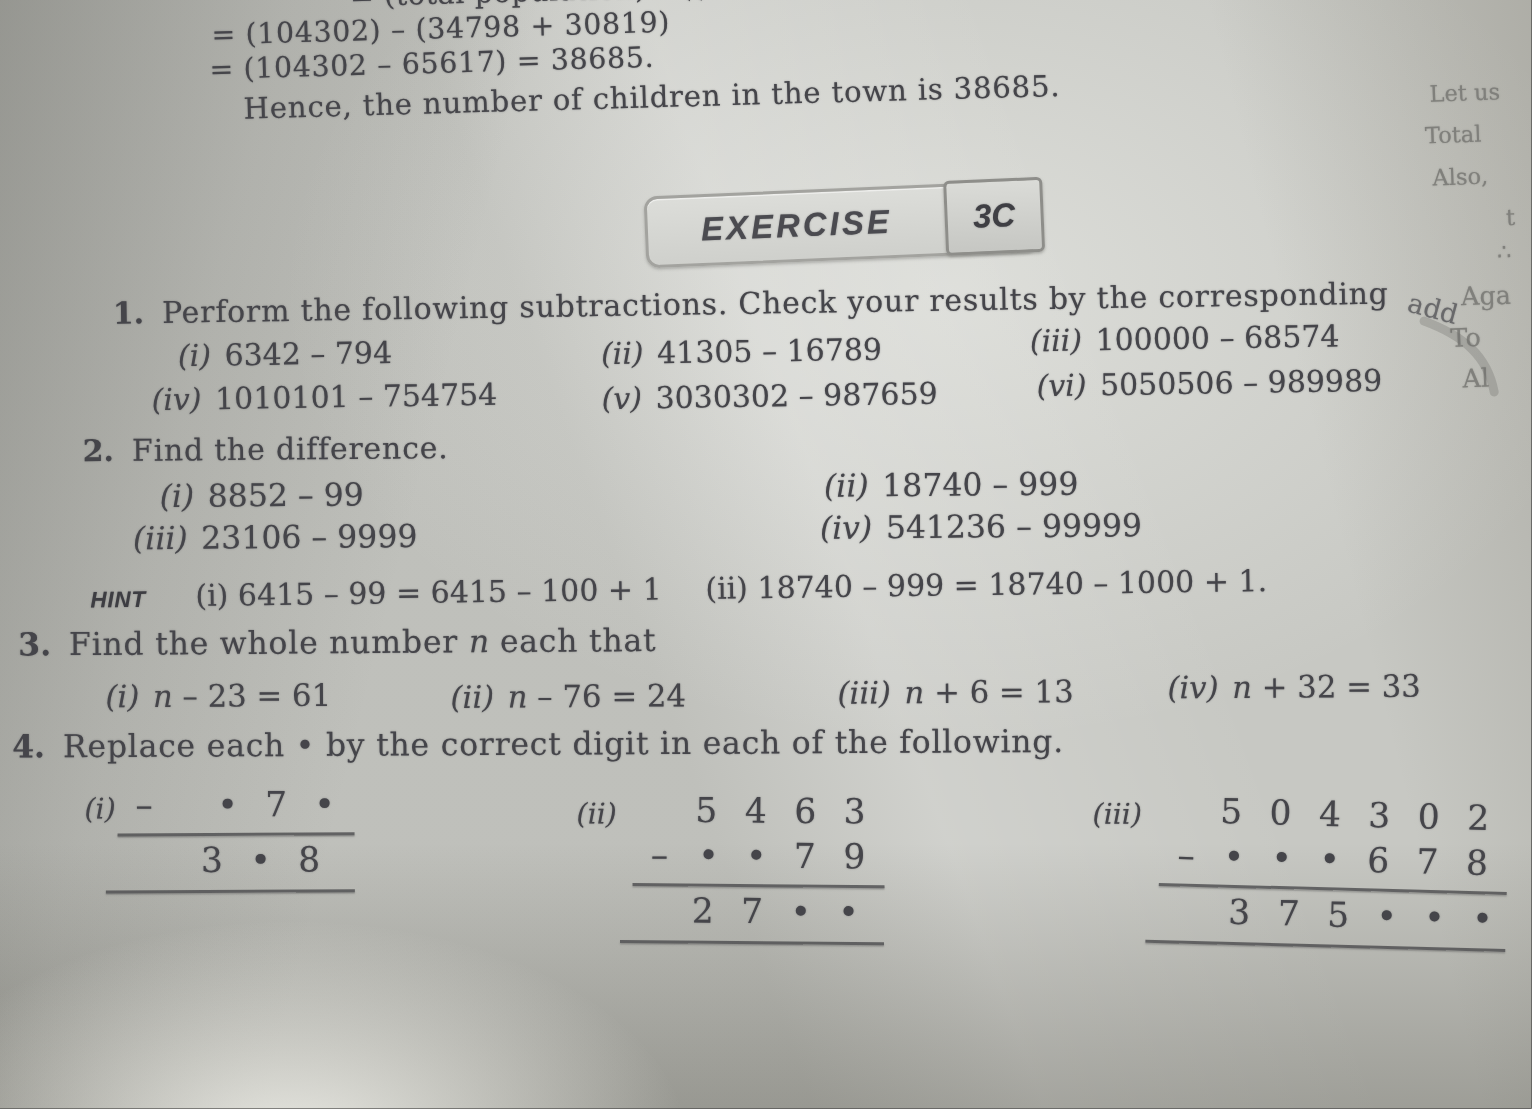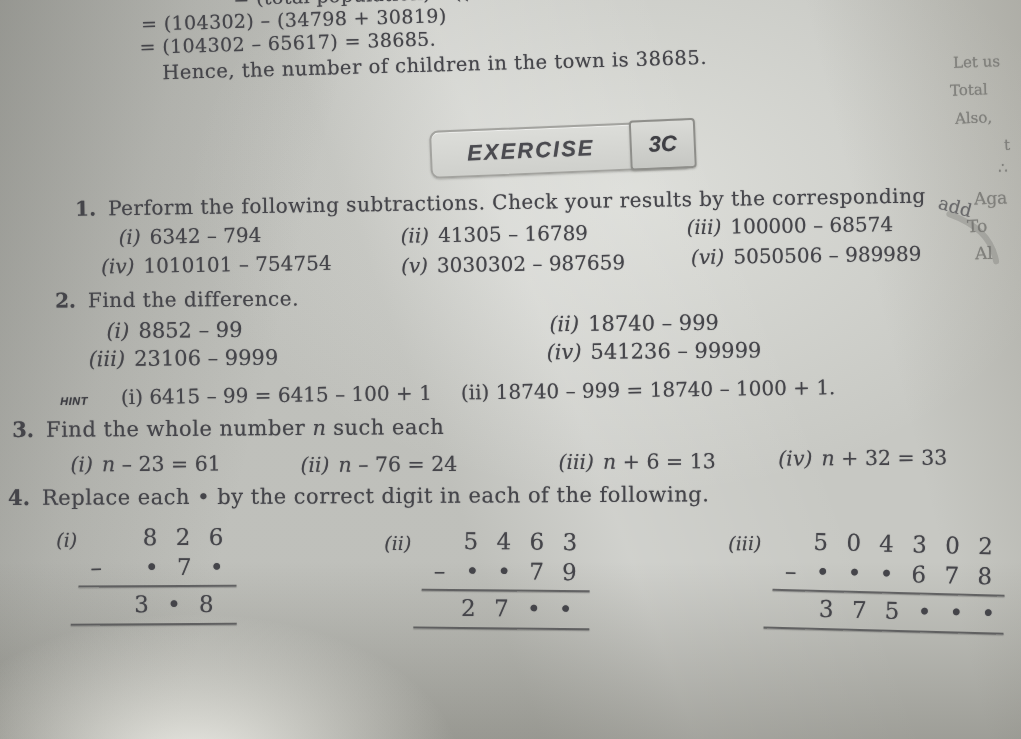--- a/index.html
+++ b/index.html
@@ -57,21 +57,21 @@
 
   .qnum{ font-weight:bold; margin-right:12px; }
   .qtext{ letter-spacing:.5px; }
   .item{ position:absolute; white-space:nowrap; }
   .inum{ font-style:italic; margin-right:9px; }
   .heading{ position:absolute; white-space:nowrap; }
 
   .hint-label{
     font-family:"Liberation Sans", sans-serif;
     font-weight:bold; font-style:italic;
-    font-size:11px; letter-spacing:.5px; color:#3d3d42;
+    font-size:15px; letter-spacing:.5px; color:#3d3d42;
   }
   .hint-part{ font-size:20px; white-space:nowrap; }
 
   .q3-expr{ display:inline-block; }
   .q3-expr::first-letter{ font-style:italic; }
   .nvar{ font-style:italic; }
 
   
   .col{ position:absolute; transform-origin:0 0; font-size:23px; letter-spacing:1px; word-spacing:9px; }
   .colrow{ text-align:right; padding-right:12px; white-space:nowrap; line-height:30px; }
@@ -140,36 +140,35 @@
   </div>
 
   <div class="blk ink" style="left:60px; top:386px; transform:rotate(-0.8deg); white-space:nowrap;">
     <span class="hint-label">HINT</span>
     <span class="hint-part" style="margin-left:28px;">(i) 6415 – 99 = 6415 – 100 + 1</span>
     <span class="hint-part" style="margin-left:24px;">(ii) 18740 – 999 = 18740 – 1000 + 1.</span>
   </div>
 
   <div class="blk ink" style="left:10px; top:417px; transform:rotate(-0.4deg); width:1010px; height:70px; font-size:20.5px;">
     <div class="heading" style="left:2px; top:0; font-size:21px;">
-      <span class="qnum">3.</span><span class="qtext">Find the whole number </span><span class="nvar">n</span><span class="qtext"> such each</span>
+      <span class="qnum">3.</span><span class="qtext">Find the whole number </span><span class="nvar">n</span><span class="qtext"> each that</span>
     </div>
     <span class="item" style="left:60px; top:36px;"><span class="inum">(i)</span><span class="q3-expr">n – 23 = 61</span></span>
     <span class="item" style="left:290px; top:38px;"><span class="inum">(ii)</span><span class="q3-expr">n – 76 = 24</span></span>
     <span class="item" style="left:548px; top:37px;"><span class="inum">(iii)</span><span class="q3-expr">n + 6 = 13</span></span>
     <span class="item" style="left:768px; top:35px;"><span class="inum">(iv)</span><span class="q3-expr">n + 32 = 33</span></span>
   </div>
 
   <div class="blk ink" style="left:6px; top:485px; transform:rotate(-0.3deg); width:1012px; height:190px;">
     <div class="heading" style="left:2px; top:0; font-size:21px;">
       <span class="qnum">4.</span><span class="qtext">Replace each • by the correct digit in each of the following.</span>
     </div>
 
     <span class="plabel" style="left:50px; top:44px;">(i)</span>
     <div class="col" style="left:82px; top:38px; width:148px;">
-      <div class="colrow">8 2 6</div>
       <div class="subrow">
         <span class="minus">–</span>
         <span class="digits">• 7 •</span>
       </div>
       <div class="rule"></div>
       <div class="colrow" style="padding-right:22px;">3 • 8</div>
       <div class="rule wide"></div>
     </div>
 
     <span class="plabel" style="left:378px; top:49px;">(ii)</span>

